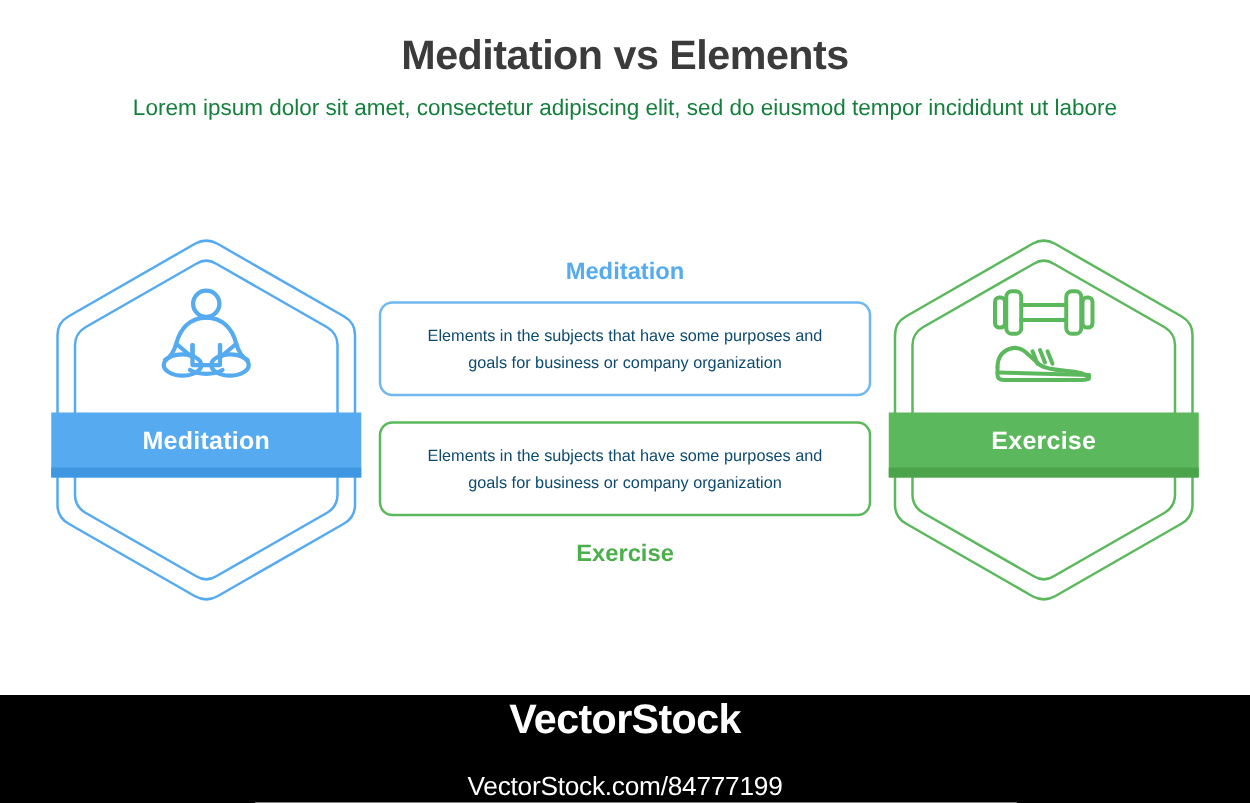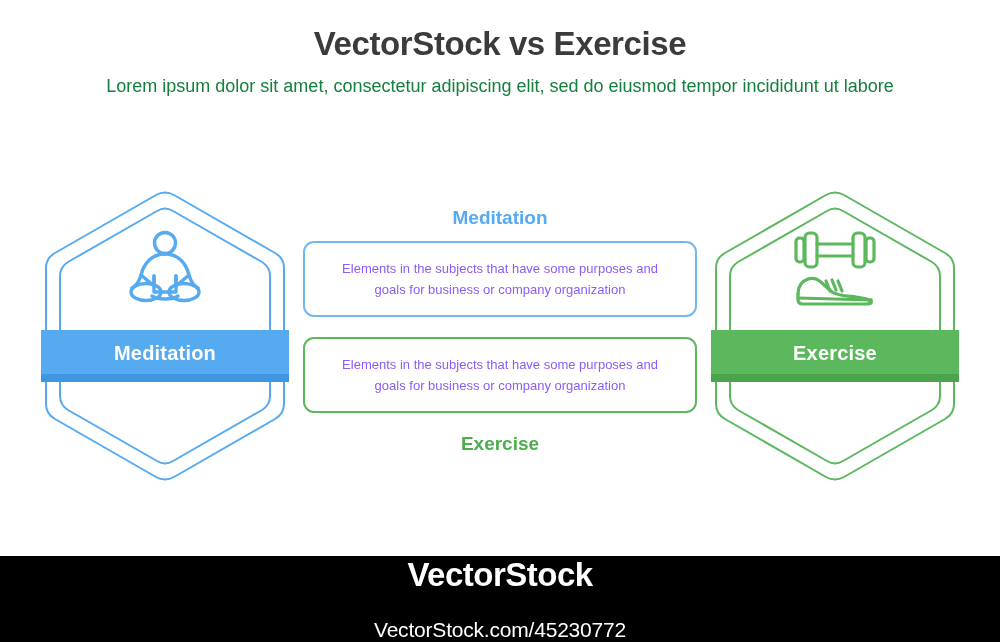--- a/index.html
+++ b/index.html
@@ -129,21 +129,21 @@
     display: flex;
     align-items: center;
     justify-content: center;
     margin-top: 10px;
   }
   .desc-box.blue  { border: 2px solid #72b8f0; }
   .desc-box.green { border: 2px solid #5cb85c; }
   .desc-text {
     font-size: 13px;
     line-height: 21px;
-    color: #8b5cf6;
+    color: #0c4a6e;
     text-align: center;
     padding: 0 24px;
   }
   .gap-sm { height: 10px; }
 
   
   .footer {
     position: absolute;
     left: 0;
     top: 556px;
@@ -168,21 +168,21 @@
     font-size: 21px;
     letter-spacing: -0.2px;
   }
 </style>
 </head>
 <body>
 
 <div class="canvas">
 
   <div class="header">
-    <div class="title">VectorStock vs Exercise</div>
+    <div class="title">Meditation vs Elements</div>
     <div class="subtitle">
       <div>Lorem ipsum dolor sit amet, consectetur adipiscing elit, sed do eiusmod tempor incididunt ut labore</div>
     </div>
   </div>
 
   <div class="hex-panel left">
     <svg class="hex-svg" viewBox="0 0 250 300">
       <path d="M 6 82 Q 6 72 15 67 L 116 9 Q 125 4 134 9 L 235 67 Q 244 72 244 82 L 244 218 Q 244 228 235 233 L 134 291 Q 125 296 116 291 L 15 233 Q 6 228 6 218 Z" fill="none" stroke="#55aaf0" stroke-width="2"></path>
       <path d="M 20 90 Q 20 81 28 76 L 117 25 Q 125 20 133 25 L 222 76 Q 230 81 230 90 L 230 210 Q 230 219 222 224 L 133 275 Q 125 280 117 275 L 28 224 Q 20 219 20 210 Z" fill="none" stroke="#55aaf0" stroke-width="2"></path>
     </svg>
@@ -251,14 +251,14 @@
       <span class="desc-text">Elements in the subjects that have some purposes and goals for business or company organization</span>
     </div>
 
     <div class="center-heading green" style="margin-top:18px;">Exercise</div>
   </div>
 
 </div>
 
 <div class="footer">
   <span class="brand">VectorStock</span>
-  <span class="brand-url">VectorStock.com/45230772</span>
+  <span class="brand-url">VectorStock.com/84777199</span>
 </div>
 
 </body></html>

